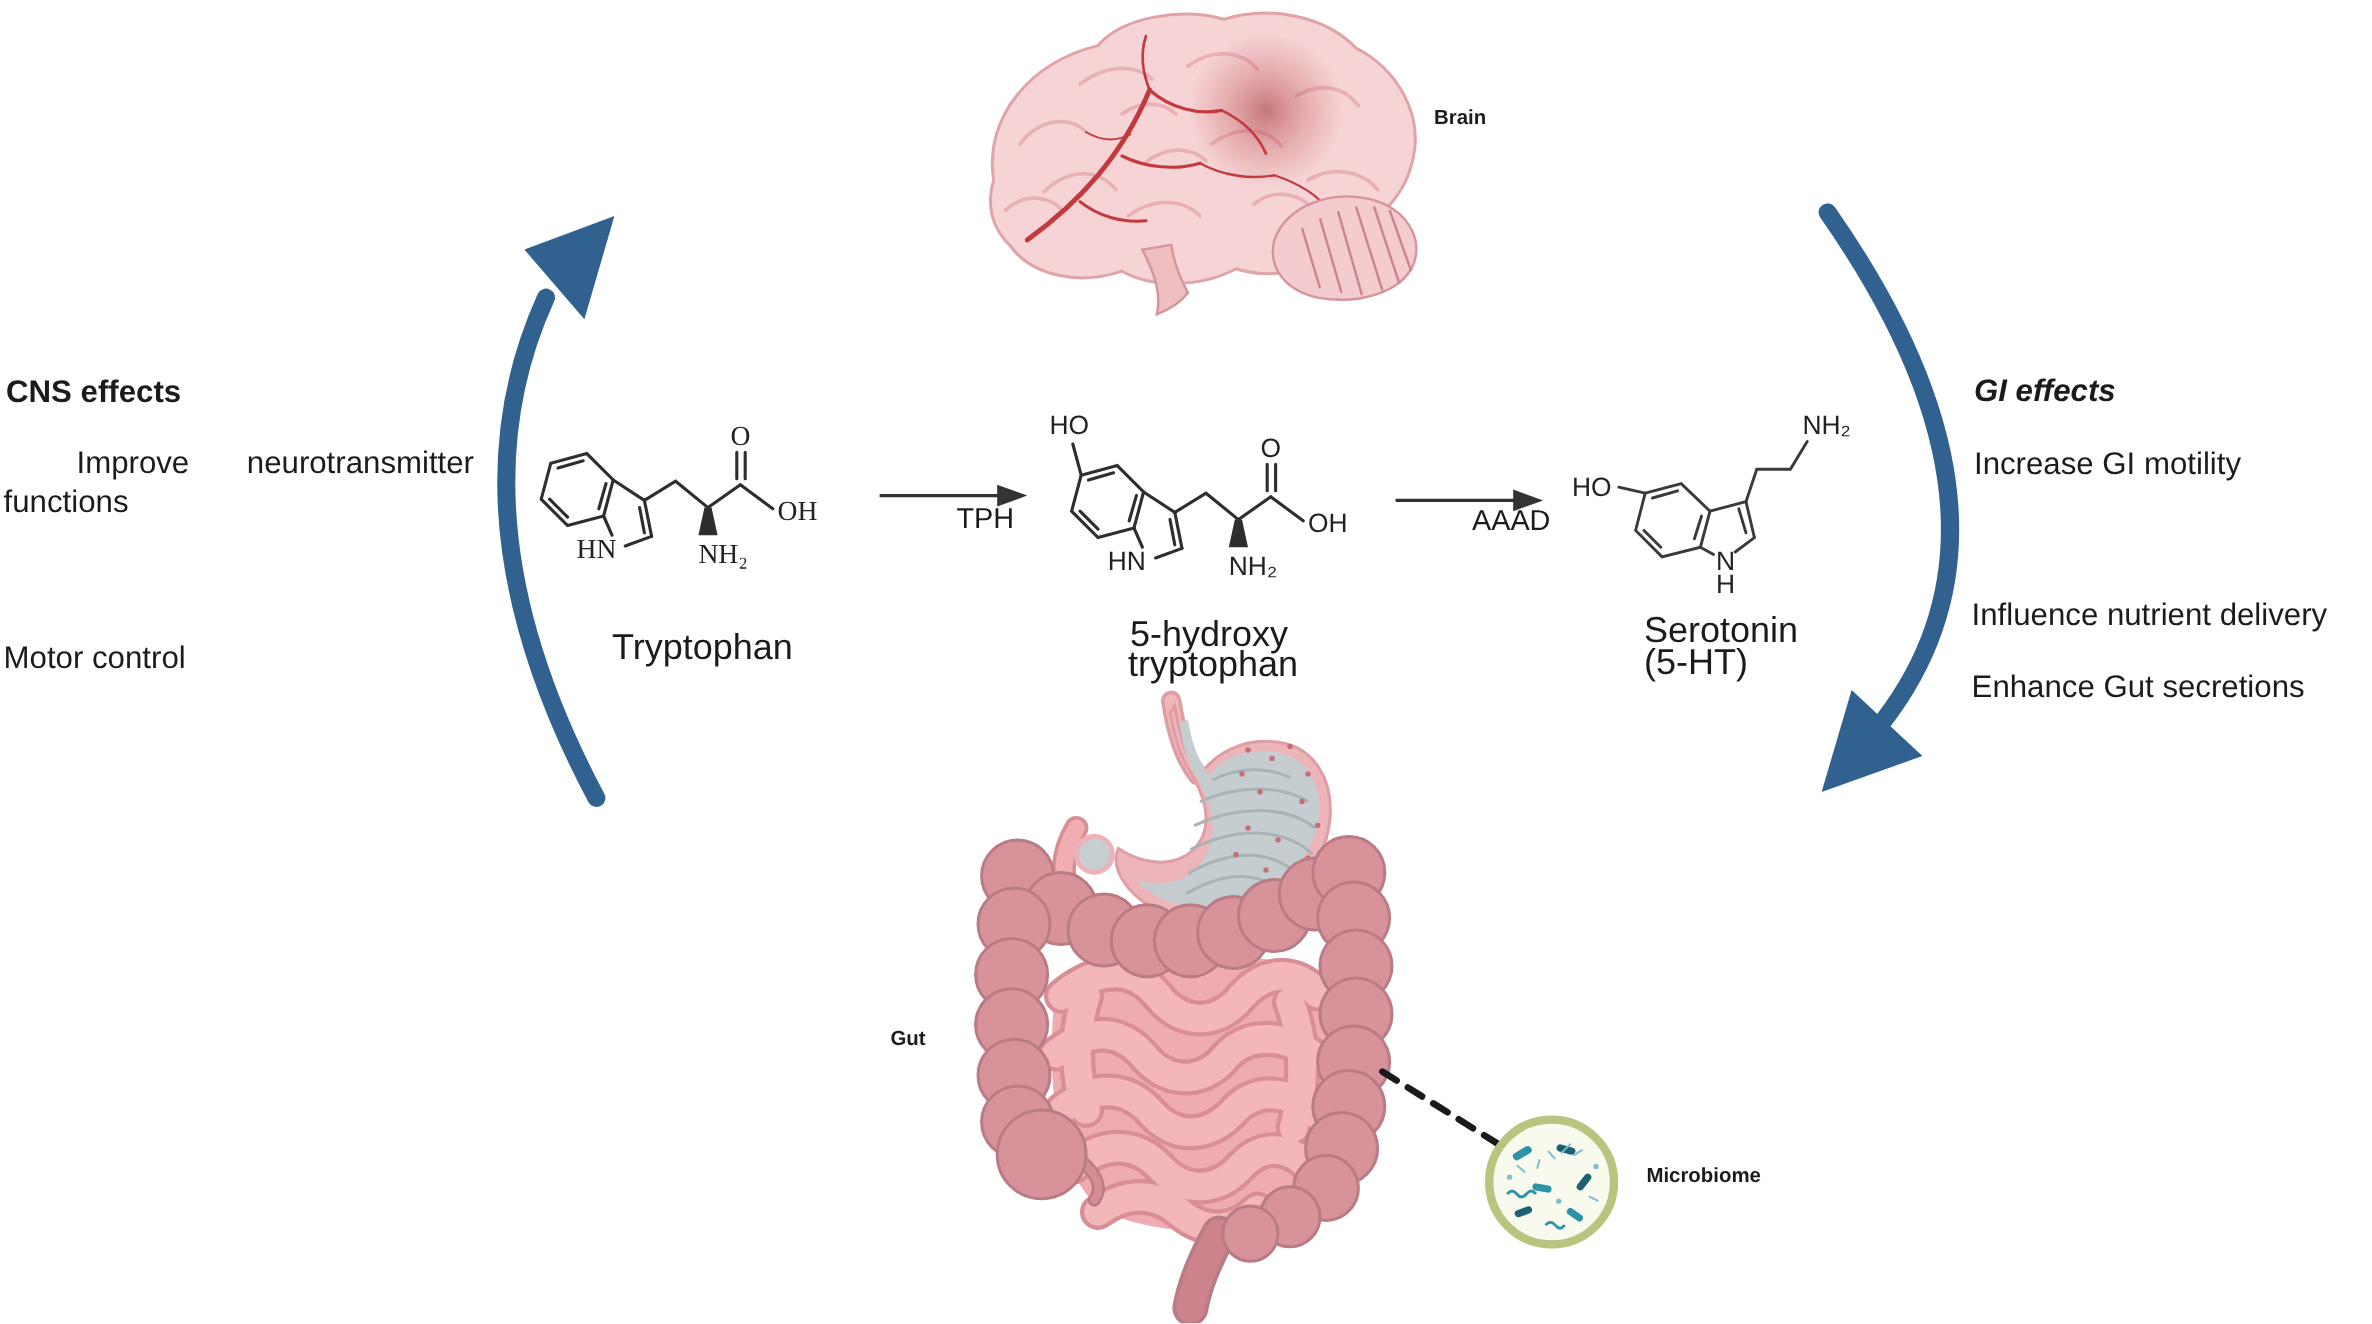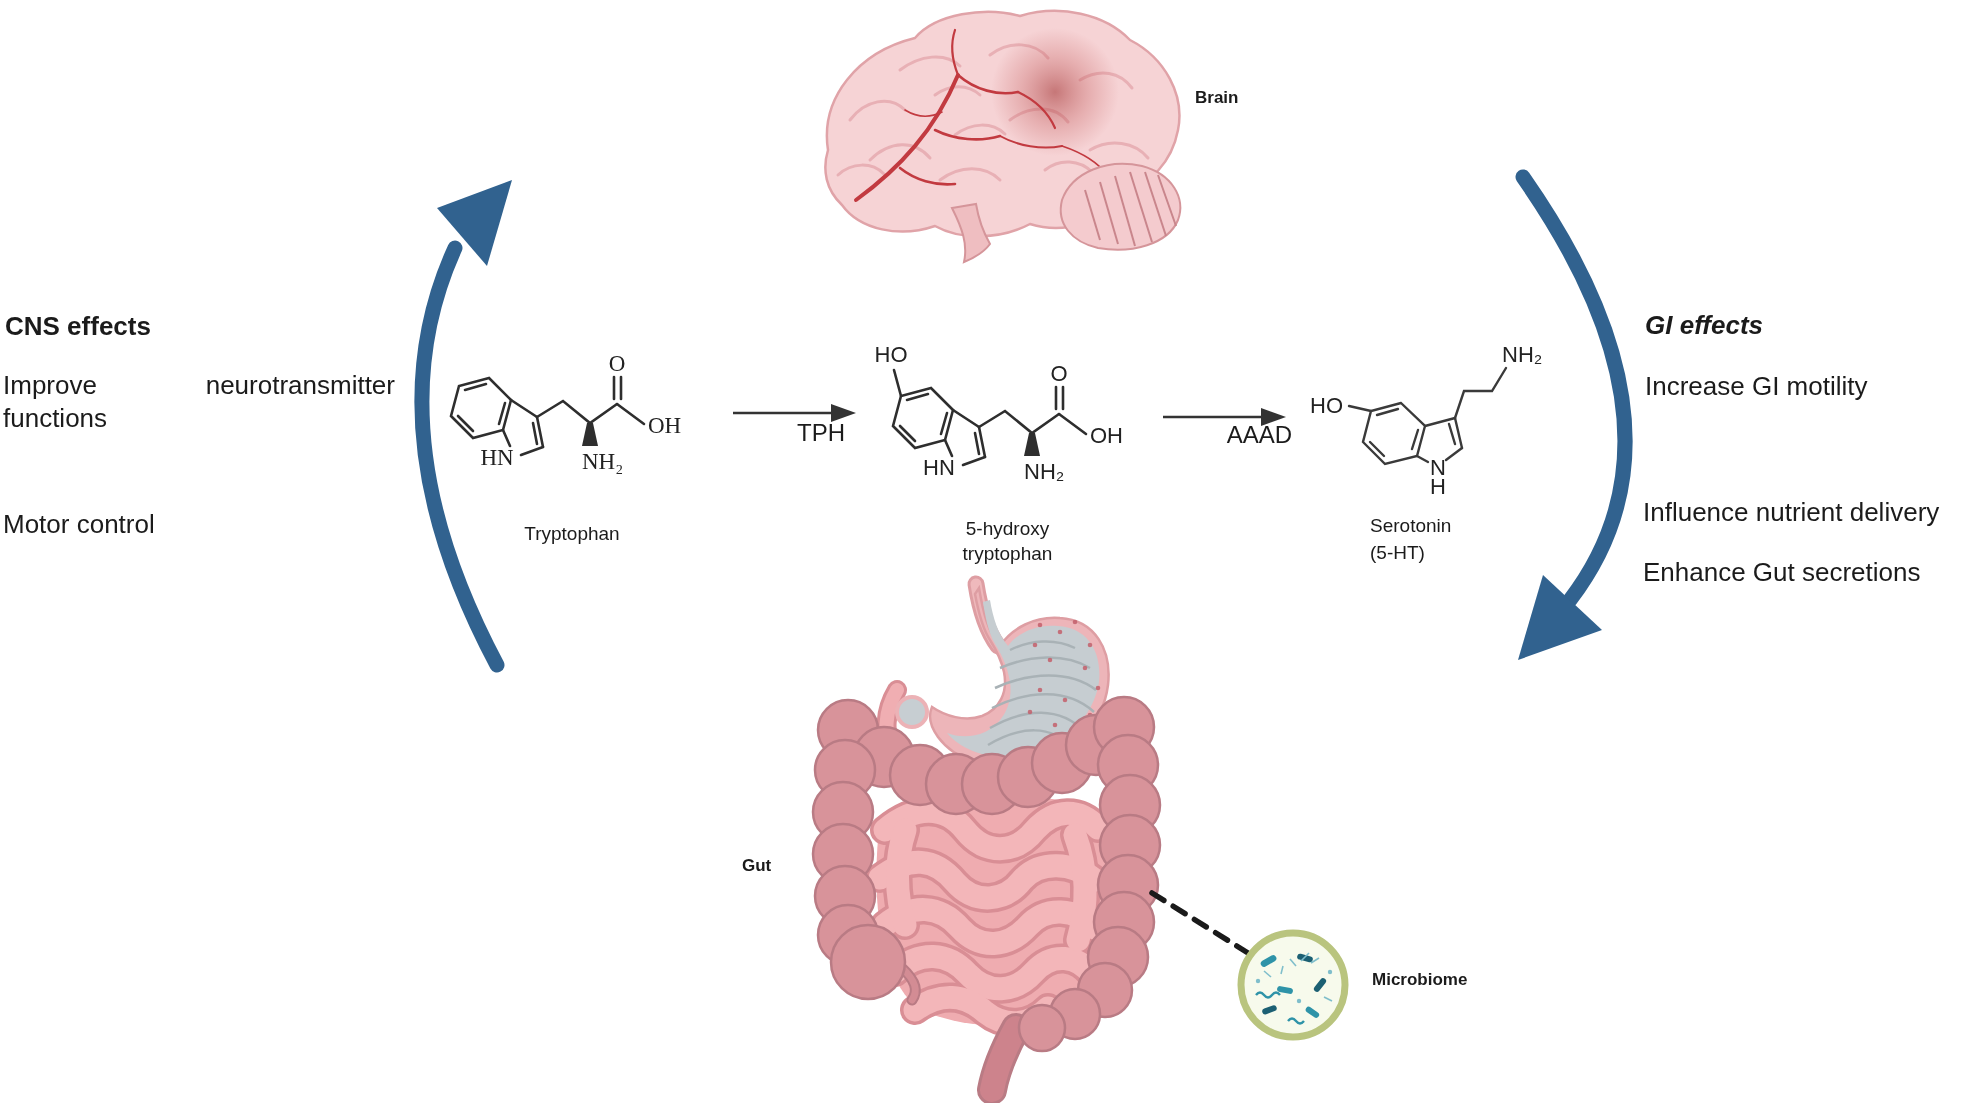--- a/index.html
+++ b/index.html
@@ -4,22 +4,22 @@
 <style>
   html,body{margin:0;padding:0;background:#fff;}
   .canvas{position:relative;width:1977px;height:1103px;background:#ffffff;overflow:hidden;
           font-family:"Liberation Sans", sans-serif;color:#1b1b1b;}
   .art{position:absolute;left:0;top:0;width:1977px;height:1103px;}
   .lbl{position:absolute;white-space:nowrap;}
   .b{font-weight:bold;}
   .f26{font-size:26px;}
   .f25{font-size:17px;}
   .f24{font-size:24px;margin-left:32px;}
-  .f23{font-size:19px;}
-  .jline{display:flex;justify-content:space-between;}
+  .f23{font-size:30px;}
+  .jline{display:flex;justify-content:flex-end;gap:48px;}
   .center{text-align:center;}
   svg text{font-family:"Liberation Sans", sans-serif;fill:#222;}
   svg text.serif{font-family:"Liberation Serif", serif;}
 </style>
 </head>
 <body>
 
 <div class="canvas">
 
 <svg class="art" viewBox="0 0 1977 1103">
@@ -281,21 +281,21 @@
     </g>
   </g>
 </svg>
 
 <div class="lbl b f26" style="left:5px;top:311px;">CNS effects</div>
 <div class="lbl f26 jline" style="left:3px;top:370px;width:392px;">
   <span>Improve</span>
   <span>neurotransmitter</span>
 </div>
 <div class="lbl f26" style="left:3px;top:403px;">functions</div>
-<div class="lbl f26" style="left:3px;top:509px;">Motor control</div>
+<div class="lbl f26" style="left:3px;top:533px;">Motor control</div>
 
 <div class="lbl b f26" style="left:1645px;top:310px;font-style:italic;">GI effects</div>
 <div class="lbl f26" style="left:1645px;top:371px;">Increase GI motility</div>
 <div class="lbl f26" style="left:1643px;top:497px;">Influence nutrient delivery</div>
 <div class="lbl f26" style="left:1643px;top:557px;">Enhance Gut secretions</div>
 
 <div class="lbl b f25" style="left:1195px;top:88px;">Brain</div>
 <div class="lbl b f25" style="left:742px;top:856px;">Gut</div>
 <div class="lbl b f25" style="left:1372px;top:970px;">Microbiome</div>
 

